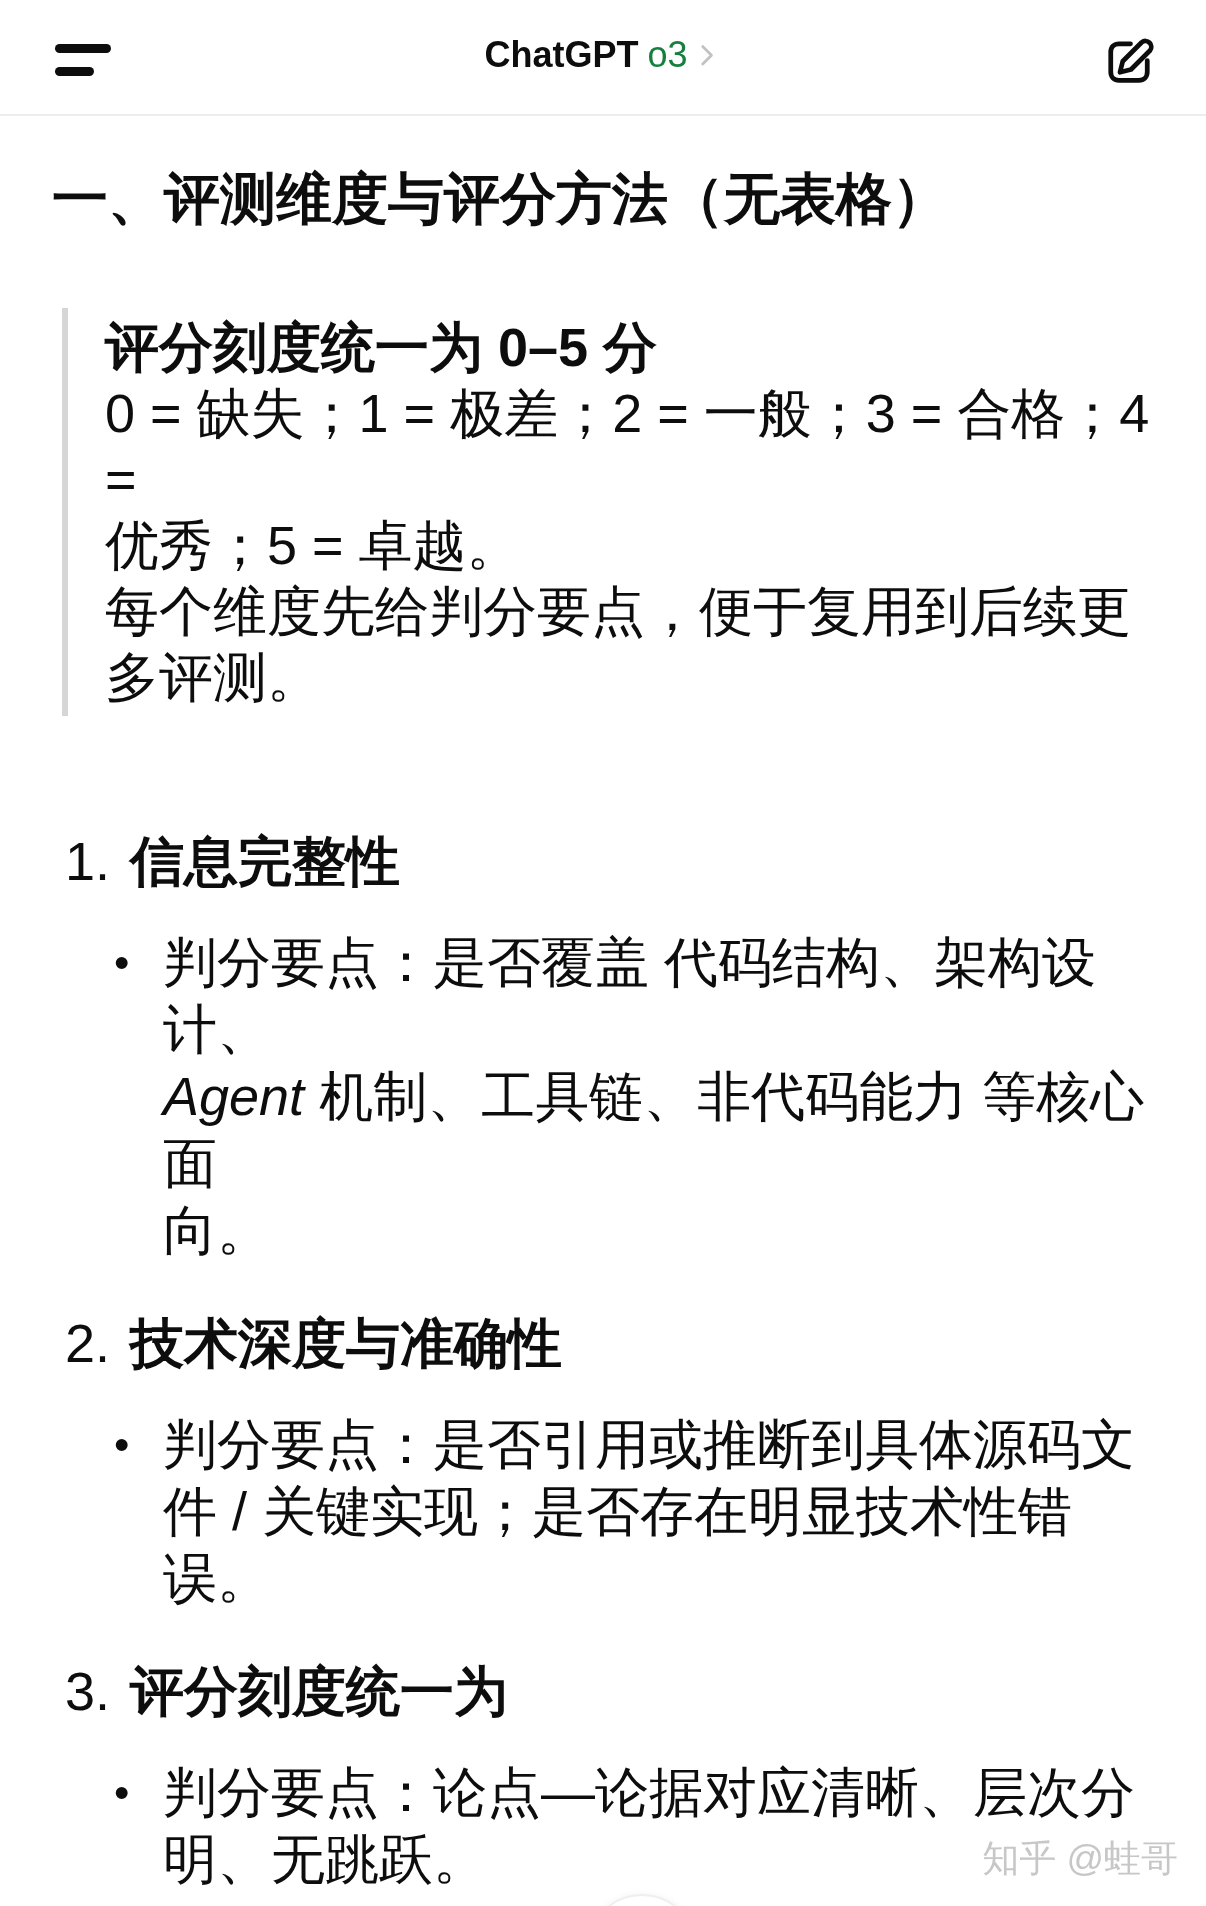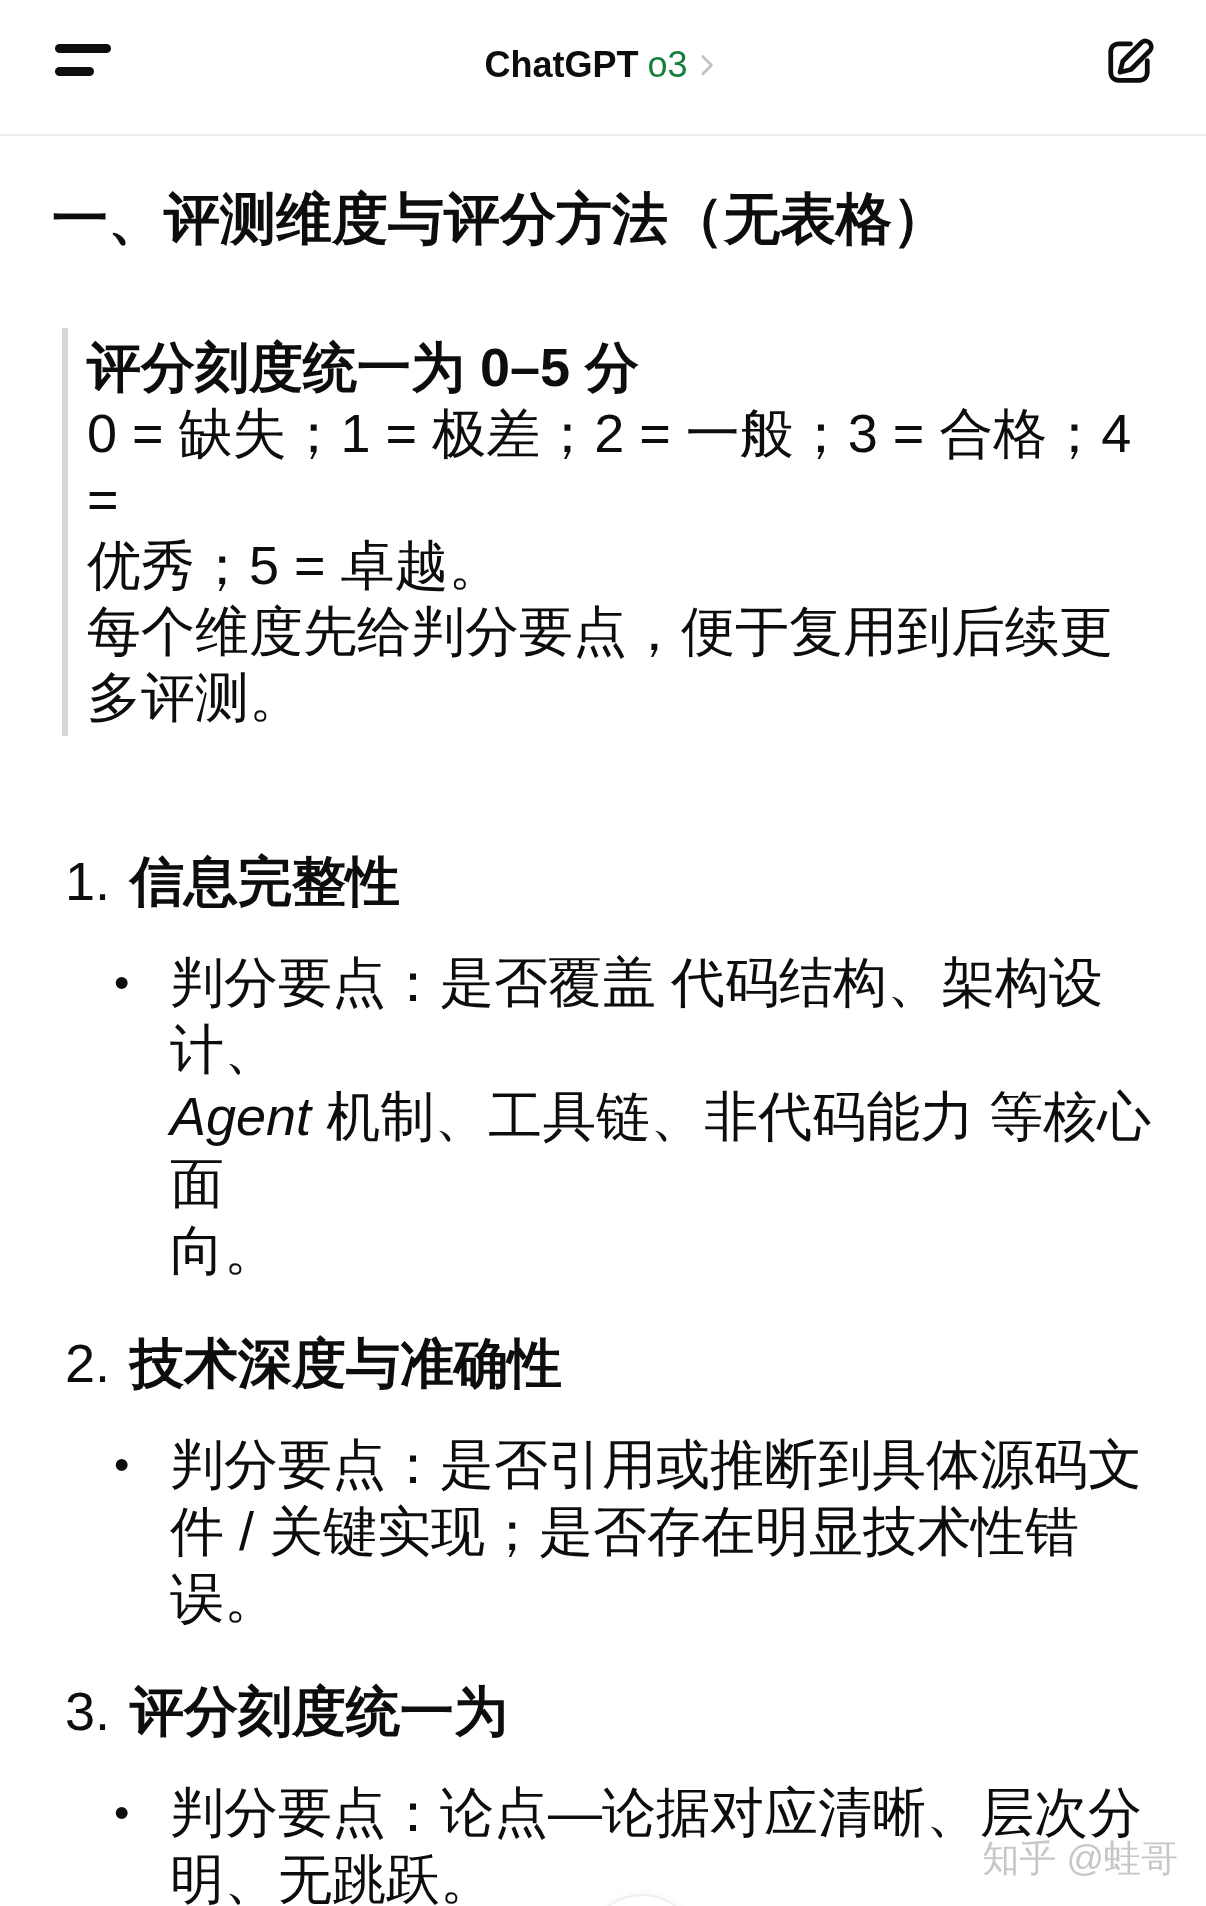--- a/index.html
+++ b/index.html
@@ -7,21 +7,21 @@
   body {
     font-family: "Liberation Sans", "DejaVu Sans", sans-serif;
     background: #ffffff;
     color: #0d0d0d;
     position: relative;
   }
 
   
   .header {
     position: relative;
-    height: 136px;
+    height: 116px;
     background: #fff;
     border-bottom: 2px solid #ededed;
   }
   .menu-btn {
     position: absolute;
     left: 55px; top: 44px;
     width: 60px; height: 40px;
     cursor: pointer;
   }
   .menu-bar { background: #0d0d0d; border-radius: 5px; height: 9px; }
@@ -56,21 +56,21 @@
     line-height: 75px;
     font-weight: 700;
     color: #0d0d0d;
     letter-spacing: 0;
   }
 
   .quote {
     margin-top: 72px;
     margin-left: 10px;
     border-left: 6px solid #d6d6d6;
-    padding: 6px 0 6px 19px;
+    padding: 6px 0 6px 37px;
     font-size: 54px;
     line-height: 66px;
   }
   .quote-lead { font-weight: 700; white-space: pre-line; }
   .quote-body { font-weight: 400; white-space: pre-line; }
 
   .dim-list { margin-top: 112px; list-style: none; }
   .dim-item + .dim-item { margin-top: 46px; }
 
   .dim-head { display: flex; font-size: 54px; line-height: 67px; }
@@ -84,21 +84,21 @@
     font-size: 54px;
     line-height: 67px;
   }
   .bullet-dot {
     flex: none;
     width: 49px;
     font-size: 44px;
     line-height: 67px;
     color: #0d0d0d;
   }
-  .bullet-text { white-space: pre-line; margin-left: 7px; }
+  .bullet-text { white-space: pre-line; }
   .italic { font-style: italic; }
 
   
   .watermark {
     position: absolute;
     top: 1834px;
     right: 28px;
     font-size: 37px;
     color: #c7c7c7;
     text-shadow: 2px 2px 0 rgba(255,255,255,0.9);

